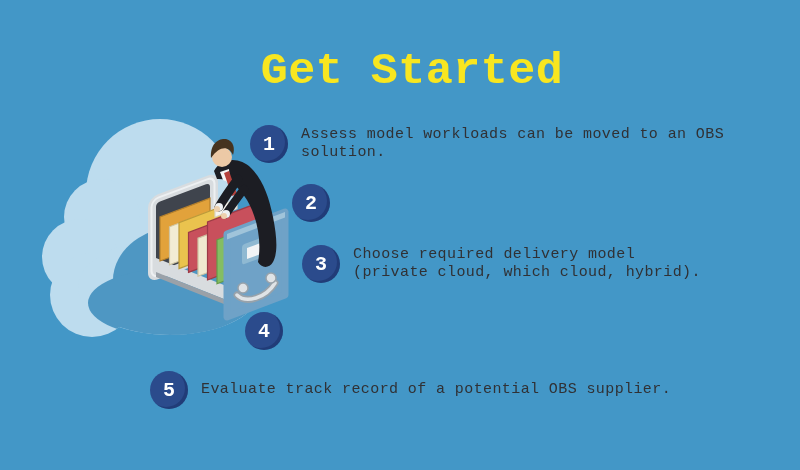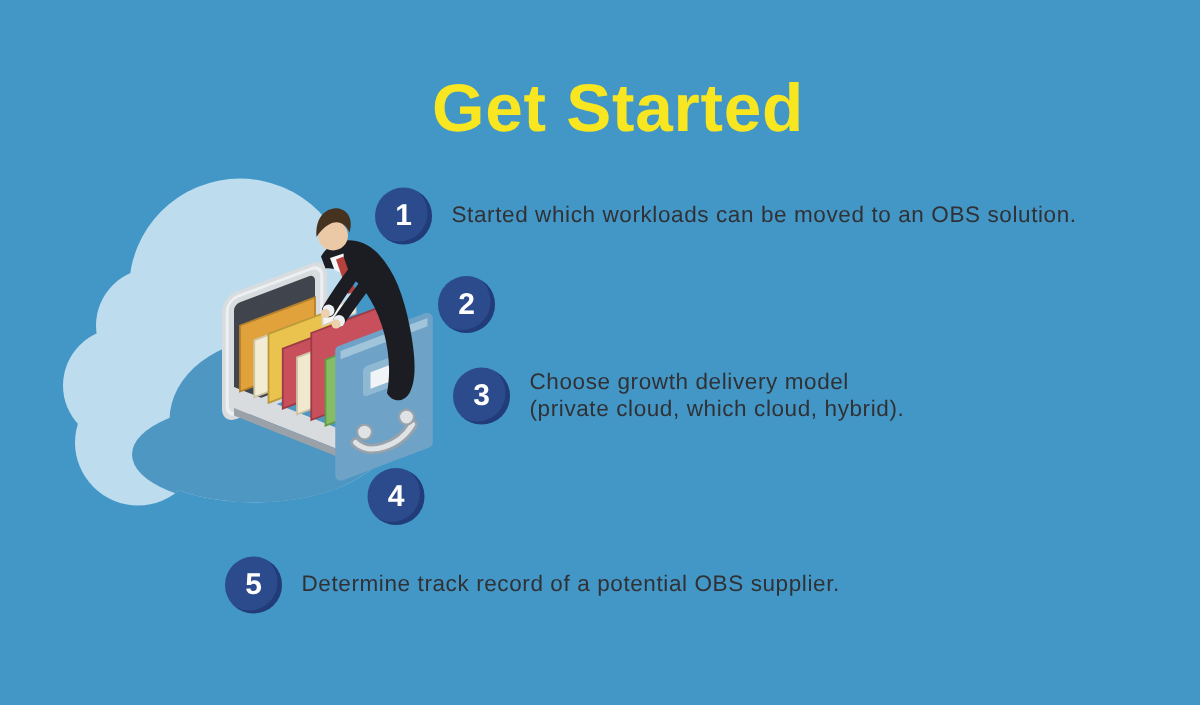--- a/index.html
+++ b/index.html
@@ -1,19 +1,19 @@
 <!DOCTYPE html>
 <html><head>
 <meta charset="utf-8">
 <style>
   html,body{margin:0;padding:0;}
   .canvas{
     position:relative;width:800px;height:470px;overflow:hidden;
     background:#4397c7;
-    font-family:Liberation Sans, sans-serif;
+    font-family:Liberation Mono, monospace;
   }
   .title{
     position:absolute;top:46px;left:0;width:100%;margin:0;
     text-align:center;transform:translateX(12px);
     font-size:45px;font-weight:bold;letter-spacing:0.5px;
     color:#f8e620;
   }
   .step{position:absolute;display:flex;align-items:center;gap:13px;}
   .num{
     flex:0 0 38px;width:38px;height:38px;border-radius:50%;
@@ -112,40 +112,40 @@
       <circle cx="187" cy="114" r="3" fill="#edd0ae"></circle>
       <circle cx="194" cy="121" r="3" fill="#edd0ae"></circle>
       <circle cx="192" cy="62" r="10" fill="#ecc9a6"></circle>
       <path fill="#46331f" d="M181,63 C180,48 189,43 196,44 C204,46 205,54 203,60 C199,51 190,50 181,63 Z"></path>
     </g>
   </svg>
 
   <div class="step s1">
     <div class="num">1</div>
     <div class="txt">
-      <div>Started which workloads can be moved to an OBS solution.</div>
+      <div>Assess model workloads can be moved to an OBS solution.</div>
     </div>
   </div>
 
   <div class="step s2">
     <div class="num">2</div>
   </div>
 
   <div class="step s3">
     <div class="num">3</div>
     <div class="txt">
-      <div>Choose growth delivery model</div>
+      <div>Choose required delivery model</div>
       <div>(private cloud, which cloud, hybrid).</div>
     </div>
   </div>
 
   <div class="step s4">
     <div class="num">4</div>
   </div>
 
   <div class="step s5">
     <div class="num">5</div>
     <div class="txt">
-      <div>Determine track record of a potential OBS supplier.</div>
+      <div>Evaluate track record of a potential OBS supplier.</div>
     </div>
   </div>
 
 </div>
 
 </body></html>

